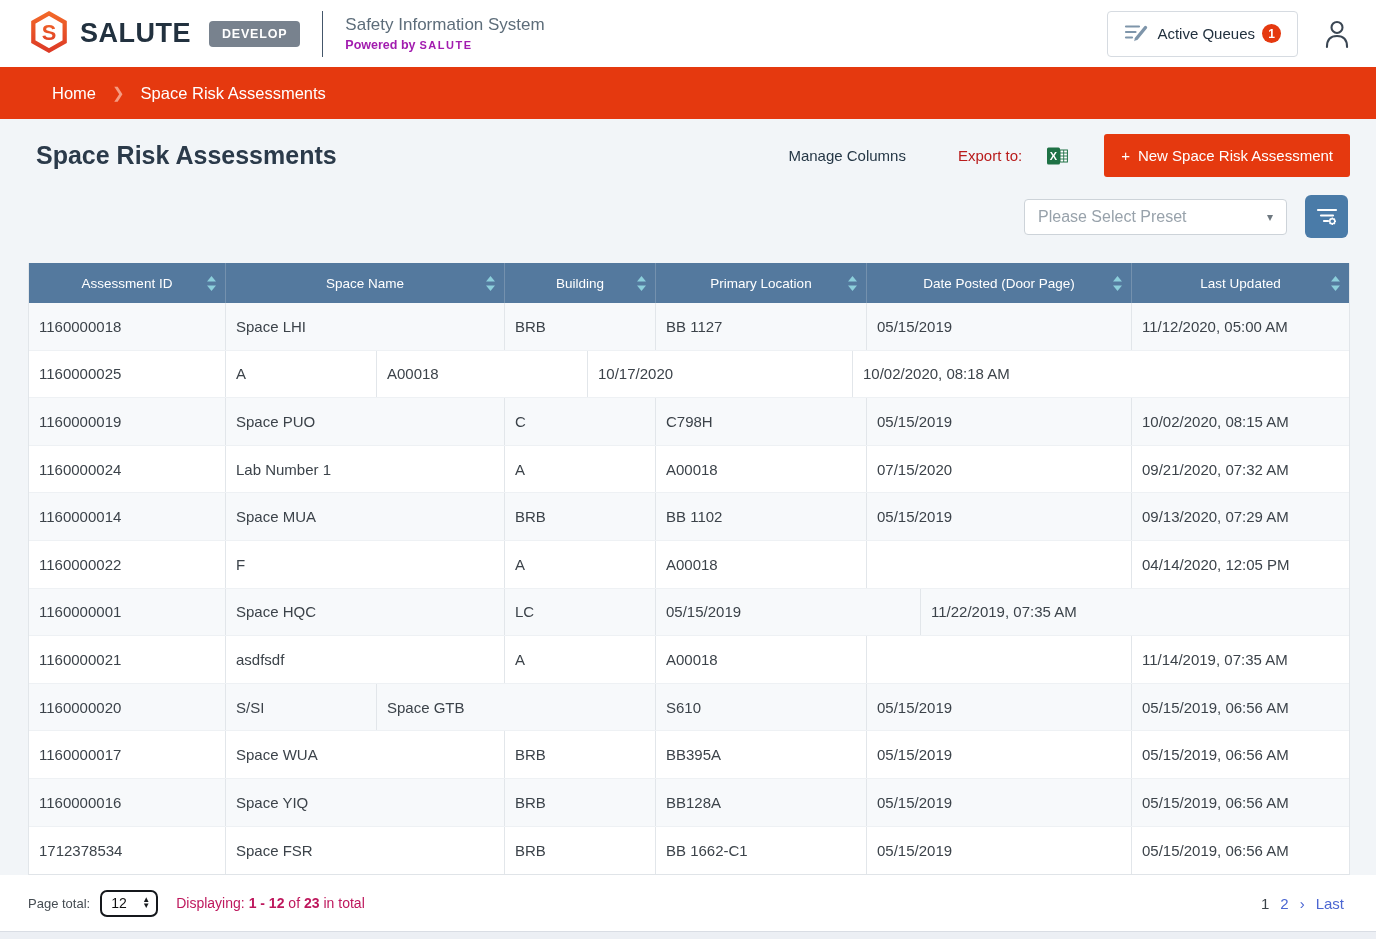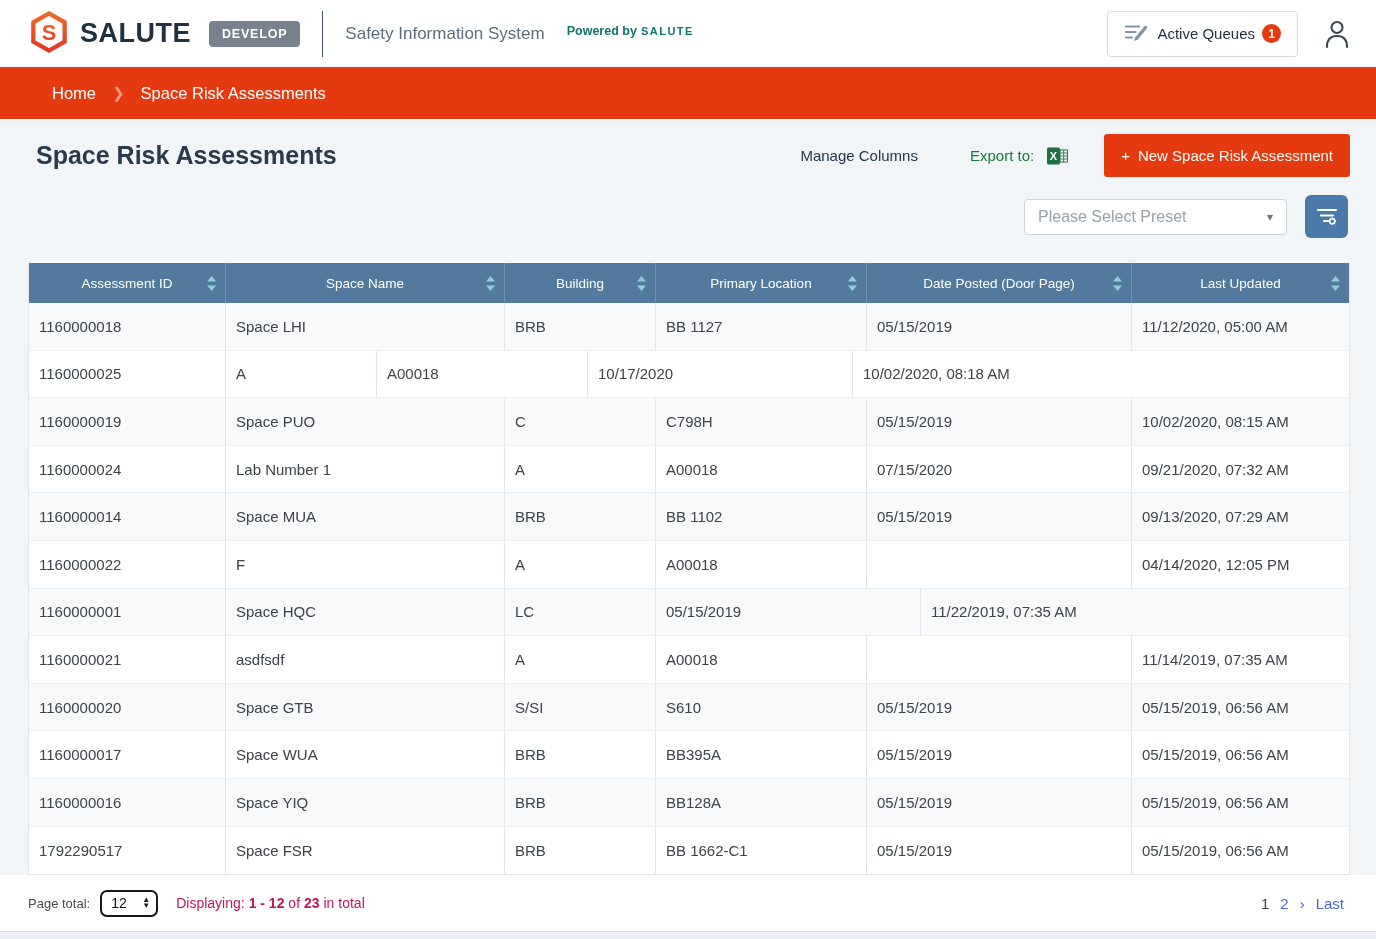--- a/index.html
+++ b/index.html
@@ -9,42 +9,42 @@
     background:#f2f5f8; color:#3c434a; position:relative;
   }
 
   
   .topbar { height:67px; background:#fff; display:flex; align-items:center; padding:0 26px 0 30px; }
   .logo-group { display:flex; align-items:center; gap:12px; cursor:pointer; }
   .wordmark { font-size:27px; font-weight:bold; color:#22313f; letter-spacing:.5px; }
   .env-badge { background:#78828e; color:#fff; font-size:12.5px; font-weight:bold; letter-spacing:.8px;
     border-radius:4px; padding:6px 13px; margin-left:6px; }
   .topbar-divider { width:1px; height:46px; background:#44566a; margin:0 22px; }
-  .app-title-block { display:flex; flex-direction:row; gap:3px; }
+  .app-title-block { display:flex; flex-direction:column; gap:3px; }
   .app-title { font-size:17px; color:#5d6d7a; }
-  .powered { font-size:12.5px; font-weight:bold; color:#0f766e;margin-left:19px; }
+  .powered { font-size:12.5px; font-weight:bold; color:#a21caf; }
   .powered .pb-brand { font-size:11px; letter-spacing:1.5px; margin-left:4px; }
   .topbar-spacer { flex:1; }
   .queues-btn { display:flex; align-items:center; gap:7px; border:1px solid #d6dbe1; border-radius:4px;
     background:#fff; padding:11px 16px; cursor:pointer; }
   .queues-label { font-size:15px; color:#22313f; }
   .queues-badge { width:19px; height:19px; border-radius:50%; background:#e5390f; color:#fff;
     font-size:12px; font-weight:bold; display:flex; align-items:center; justify-content:center; }
   .user-icon { margin-left:26px; cursor:pointer; display:flex; align-items:center; }
 
   
   .breadcrumb { height:52px; background:#e5390f; display:flex; align-items:center; padding-left:52px;text-align:right; }
   .crumb { color:#fff; font-size:16.5px; cursor:pointer; }
   .crumb-sep { color:#f59c82; font-size:15px; font-weight:bold; margin:0 16px; }
 
   
   .page-head { display:flex; align-items:center; padding:15px 26px 0 36px; }
   .page-title { font-size:25px; font-weight:bold; color:#2b3a4a; margin-right:auto; }
   .manage-cols { font-size:15px; color:#253746; margin-right:52px; cursor:pointer; }
-  .export-label { font-size:15px; color:#15803d; margin-right:12px; }
+  .export-label { font-size:15px; color:#b91c1c; margin-right:24px; }
   .excel-btn { display:flex; align-items:center; margin-right:36px; cursor:pointer; }
   .new-btn { background:#e5390f; border:none; color:#fff; font-size:15px; padding:13px 17px;
     border-radius:3px; cursor:pointer; display:flex; gap:8px; font-family:inherit; }
 
   
   .preset-row { display:flex; justify-content:flex-end; align-items:center; gap:18px; padding-right:28px; margin-top:18px; }
   .preset-select { width:263px; height:36px; background:#fff; border:1px solid #cdd3d9; border-radius:4px;
     display:flex; align-items:center; justify-content:space-between; padding:0 13px; cursor:pointer; }
   .preset-text { font-size:16px; color:#98a2ab; }
   .preset-caret { font-size:12px; color:#6e7880; }
@@ -271,22 +271,22 @@
       <div class="tr">
         <div class="td" style="width: 197px;">1160000021</div>
         <div class="td" style="width: 279px;">asdfsdf</div>
         <div class="td" style="width: 151px;">A</div>
         <div class="td" style="width: 211px;">A00018</div>
         <div class="td" style="width: 265px;"></div>
         <div class="td" style="width: 217px;">11/14/2019, 07:35 AM</div>
       </div>
       <div class="tr">
         <div class="td" style="width: 197px;">1160000020</div>
+        <div class="td" style="width: 151px;">S/SI</div>
         <div class="td" style="width: 279px;">Space GTB</div>
-        <div class="td" style="width: 151px;">S/SI</div>
         <div class="td" style="width: 211px;">S610</div>
         <div class="td" style="width: 265px;">05/15/2019</div>
         <div class="td" style="width: 217px;">05/15/2019, 06:56 AM</div>
       </div>
       <div class="tr">
         <div class="td" style="width: 197px;">1160000017</div>
         <div class="td" style="width: 279px;">Space WUA</div>
         <div class="td" style="width: 151px;">BRB</div>
         <div class="td" style="width: 211px;">BB395A</div>
         <div class="td" style="width: 265px;">05/15/2019</div>
@@ -294,21 +294,21 @@
       </div>
       <div class="tr">
         <div class="td" style="width: 197px;">1160000016</div>
         <div class="td" style="width: 279px;">Space YIQ</div>
         <div class="td" style="width: 151px;">BRB</div>
         <div class="td" style="width: 211px;">BB128A</div>
         <div class="td" style="width: 265px;">05/15/2019</div>
         <div class="td" style="width: 217px;">05/15/2019, 06:56 AM</div>
       </div>
       <div class="tr">
-        <div class="td" style="width: 197px;">1792290517</div>
+        <div class="td" style="width: 197px;">1712378534</div>
         <div class="td" style="width: 279px;">Space FSR</div>
         <div class="td" style="width: 151px;">BRB</div>
         <div class="td" style="width: 211px;">BB 1662-C1</div>
         <div class="td" style="width: 265px;">05/15/2019</div>
         <div class="td" style="width: 217px;">05/15/2019, 06:56 AM</div>
       </div>
     </div>
 </div>
 
 <div class="footer-bar">

